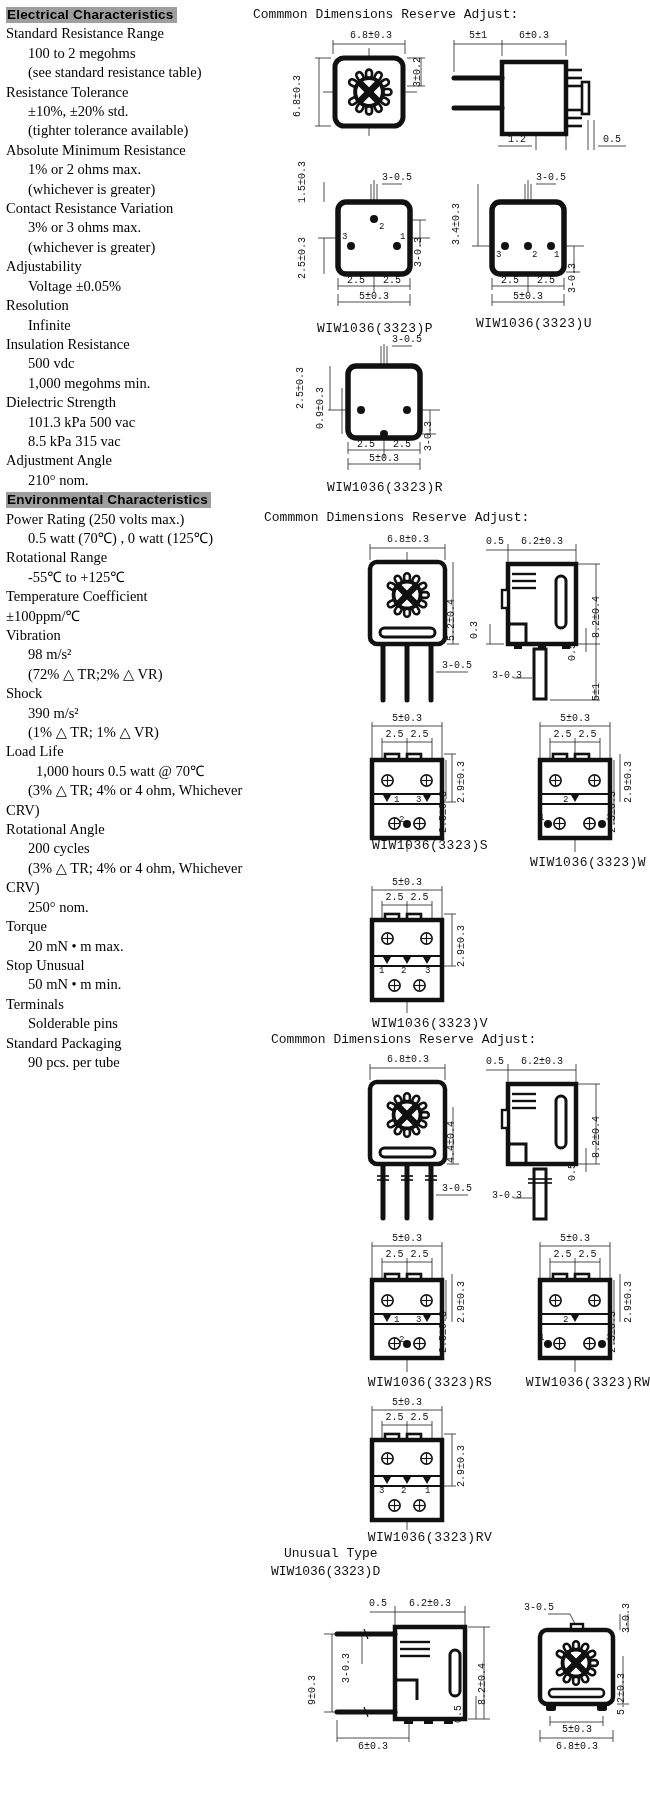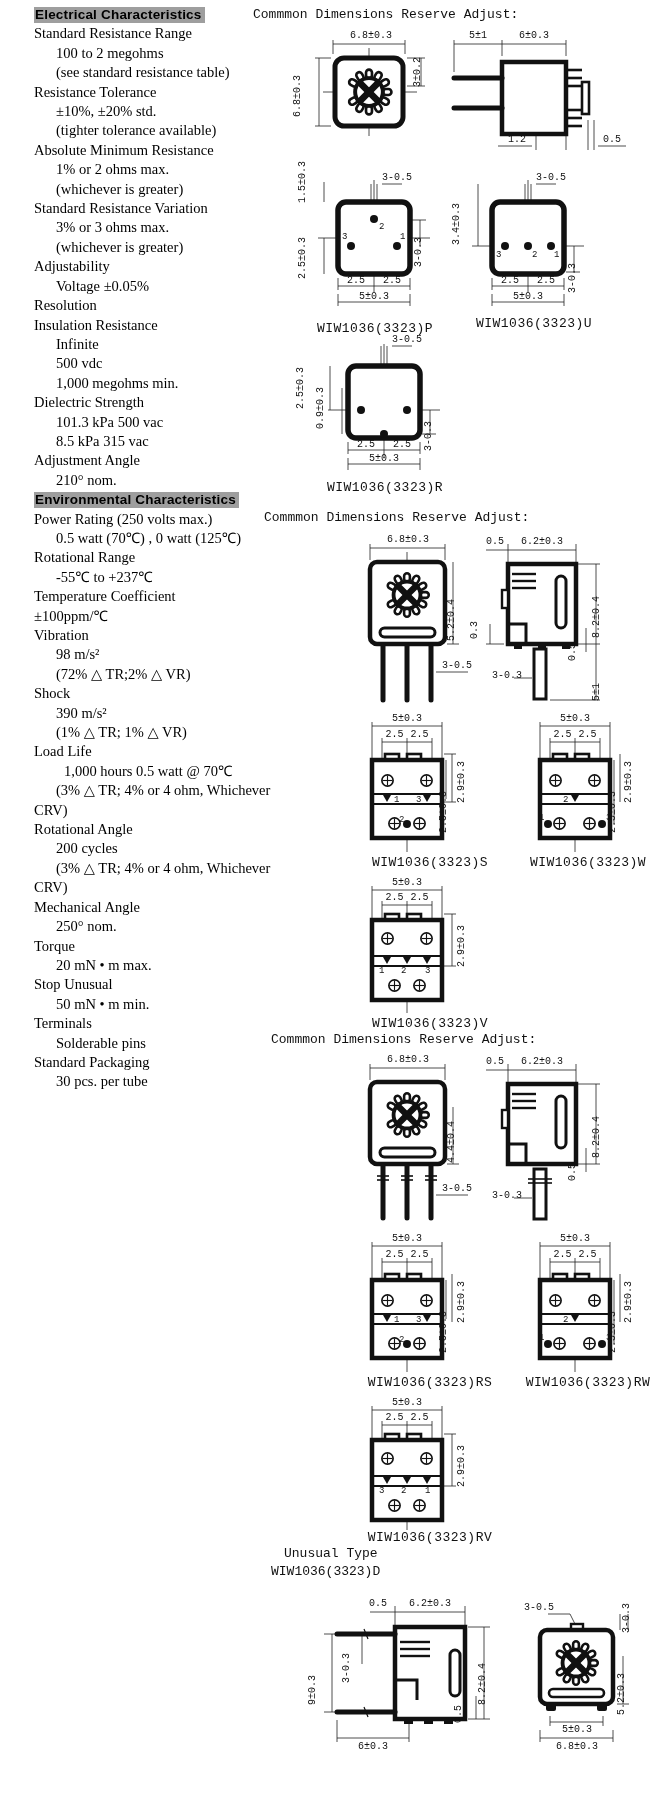--- a/index.html
+++ b/index.html
@@ -1,21 +1,21 @@
 <!DOCTYPE html>
 <html><head>
 <meta charset="utf-8">
 <style>
   html,body{margin:0;padding:0;background:#fff;}
   #page{position:relative;width:650px;height:1800px;background:#fff;overflow:hidden;
         font-family:"Liberation Serif",serif;color:#000;}
   
   #spec-lines{position:absolute;left:6px;top:5px;width:244px;
               font:14.5px/19.4px "Liberation Serif",serif;}
-  #spec-lines .line{white-space:nowrap;margin-left:28px;}
+  #spec-lines .line{white-space:nowrap;}
   #spec-lines .i1{padding-left:22px;}
   #spec-lines .i2{padding-left:30px;}
   #spec-lines .hdr{background:#9e9e9e;font:600 13.5px/17px "Liberation Sans",sans-serif;
                    padding:0 3px 1px 1px;letter-spacing:.2px;}
   
   .rheading{position:absolute;font:13px "Liberation Mono",monospace;white-space:nowrap;color:#111;}
   .draw{position:absolute;}
   .draw svg{position:absolute;left:0;top:0;}
   .dim{position:absolute;font:10px "Liberation Mono",monospace;white-space:nowrap;color:#111;}
   .cdim{text-align:center;}
@@ -64,66 +64,65 @@
       <div class="line"><span class="hdr">Electrical Characteristics</span></div>
       <div class="line">Standard Resistance Range</div>
       <div class="line i1">100 to 2 megohms</div>
       <div class="line i1">(see standard resistance table)</div>
       <div class="line">Resistance Tolerance</div>
       <div class="line i1">±10%, ±20% std.</div>
       <div class="line i1">(tighter tolerance available)</div>
       <div class="line">Absolute Minimum Resistance</div>
       <div class="line i1">1% or 2 ohms max.</div>
       <div class="line i1">(whichever is greater)</div>
-      <div class="line">Standard Resistance Variation</div>
+      <div class="line">Contact Resistance Variation</div>
       <div class="line i1">3% or 3 ohms max.</div>
       <div class="line i1">(whichever is greater)</div>
       <div class="line">Adjustability</div>
       <div class="line i1">Voltage ±0.05%</div>
       <div class="line">Resolution</div>
+      <div class="line i1">Infinite</div>
       <div class="line">Insulation Resistance</div>
-      <div class="line i1">Infinite</div>
       <div class="line i1">500 vdc</div>
       <div class="line i1">1,000 megohms min.</div>
       <div class="line">Dielectric Strength</div>
       <div class="line i1">101.3 kPa 500 vac</div>
       <div class="line i1">8.5 kPa 315 vac</div>
       <div class="line">Adjustment Angle</div>
       <div class="line i1">210° nom.</div>
       <div class="line"><span class="hdr">Environmental Characteristics</span></div>
       <div class="line">Power Rating (250 volts max.)</div>
       <div class="line i1">0.5 watt (70℃) , 0 watt (125℃)</div>
       <div class="line">Rotational Range</div>
-      <div class="line i1">-55℃ to +237℃</div>
+      <div class="line i1">-55℃ to +125℃</div>
       <div class="line">Temperature Coefficient</div>
       <div class="line">±100ppm/℃</div>
       <div class="line">Vibration</div>
       <div class="line i1">98 m/s²</div>
       <div class="line i1">(72% △ TR;2% △ VR)</div>
       <div class="line">Shock</div>
       <div class="line i1">390 m/s²</div>
       <div class="line i1">(1% △ TR; 1% △ VR)</div>
       <div class="line">Load Life</div>
       <div class="line i2">1,000 hours 0.5 watt @ 70℃</div>
       <div class="line i1">(3% △ TR; 4% or 4 ohm, Whichever</div>
       <div class="line">CRV)</div>
       <div class="line">Rotational Angle</div>
       <div class="line i1">200 cycles</div>
       <div class="line i1">(3% △ TR; 4% or 4 ohm, Whichever</div>
       <div class="line">CRV)</div>
-      <div class="line">Mechanical Angle</div>
       <div class="line i1">250° nom.</div>
       <div class="line">Torque</div>
       <div class="line i1">20 mN • m max.</div>
       <div class="line">Stop Unusual</div>
       <div class="line i1">50 mN • m min.</div>
       <div class="line">Terminals</div>
       <div class="line i1">Solderable pins</div>
       <div class="line">Standard Packaging</div>
-      <div class="line i1">30 pcs. per tube</div>
+      <div class="line i1">90 pcs. per tube</div>
     </div>
 
   <div class="rheading" style="left:253px;top:7px">Commmon Dimensions Reserve Adjust:</div>
   <div class="rheading" style="left:264px;top:510px">Commmon Dimensions Reserve Adjust:</div>
   <div class="rheading" style="left:271px;top:1032px">Commmon Dimensions Reserve Adjust:</div>
   <div class="rheading" style="left:284px;top:1546px">Unusual Type</div>
   <div class="rheading" style="left:271px;top:1564px">WIW1036(3323)D</div>
 
   <div class="draw" style="left:295px;top:28px;width:145px;height:122px">
     <svg width="145" height="122">
@@ -392,21 +391,21 @@
       <use href="#screw" x="57" y="104" width="15" height="15"></use>
     </svg>
     <span class="dim cdim" style="left:17px;top:1px;width:70px">5±0.3</span>
     <span class="dim cdim" style="left:27px;top:17px;width:25px">2.5</span>
     <span class="dim cdim" style="left:52px;top:17px;width:25px">2.5</span>
     <span class="dimv" style="left:112px;top:80px">2.9±0.3</span>
     <span class="dimv" style="left:94px;top:110px">2.5±0.3</span>
     <span class="pin" style="left:39px;top:83px">1</span>
     <span class="pin" style="left:61px;top:83px">3</span>
     <span class="pin" style="left:44px;top:103px">2</span>
-    <span class="plabel" style="left:-10px;top:143px;width:170px">WIW1036(3323)S</span>
+    <span class="plabel" style="left:-10px;top:126px;width:170px">WIW1036(3323)S</span>
   </div>
 
   <div class="draw" style="left:530px;top:712px;width:120px;height:162px">
     <svg width="120" height="162">
       <g stroke="#222" stroke-width="0.8" fill="none">
         <line x1="10" y1="14" x2="80" y2="14"></line>
           <line x1="10" y1="10" x2="10" y2="46"></line>
           <line x1="80" y1="10" x2="80" y2="46"></line>
         <line x1="20" y1="30" x2="70" y2="30"></line>
           <line x1="20" y1="26" x2="20" y2="62"></line>

